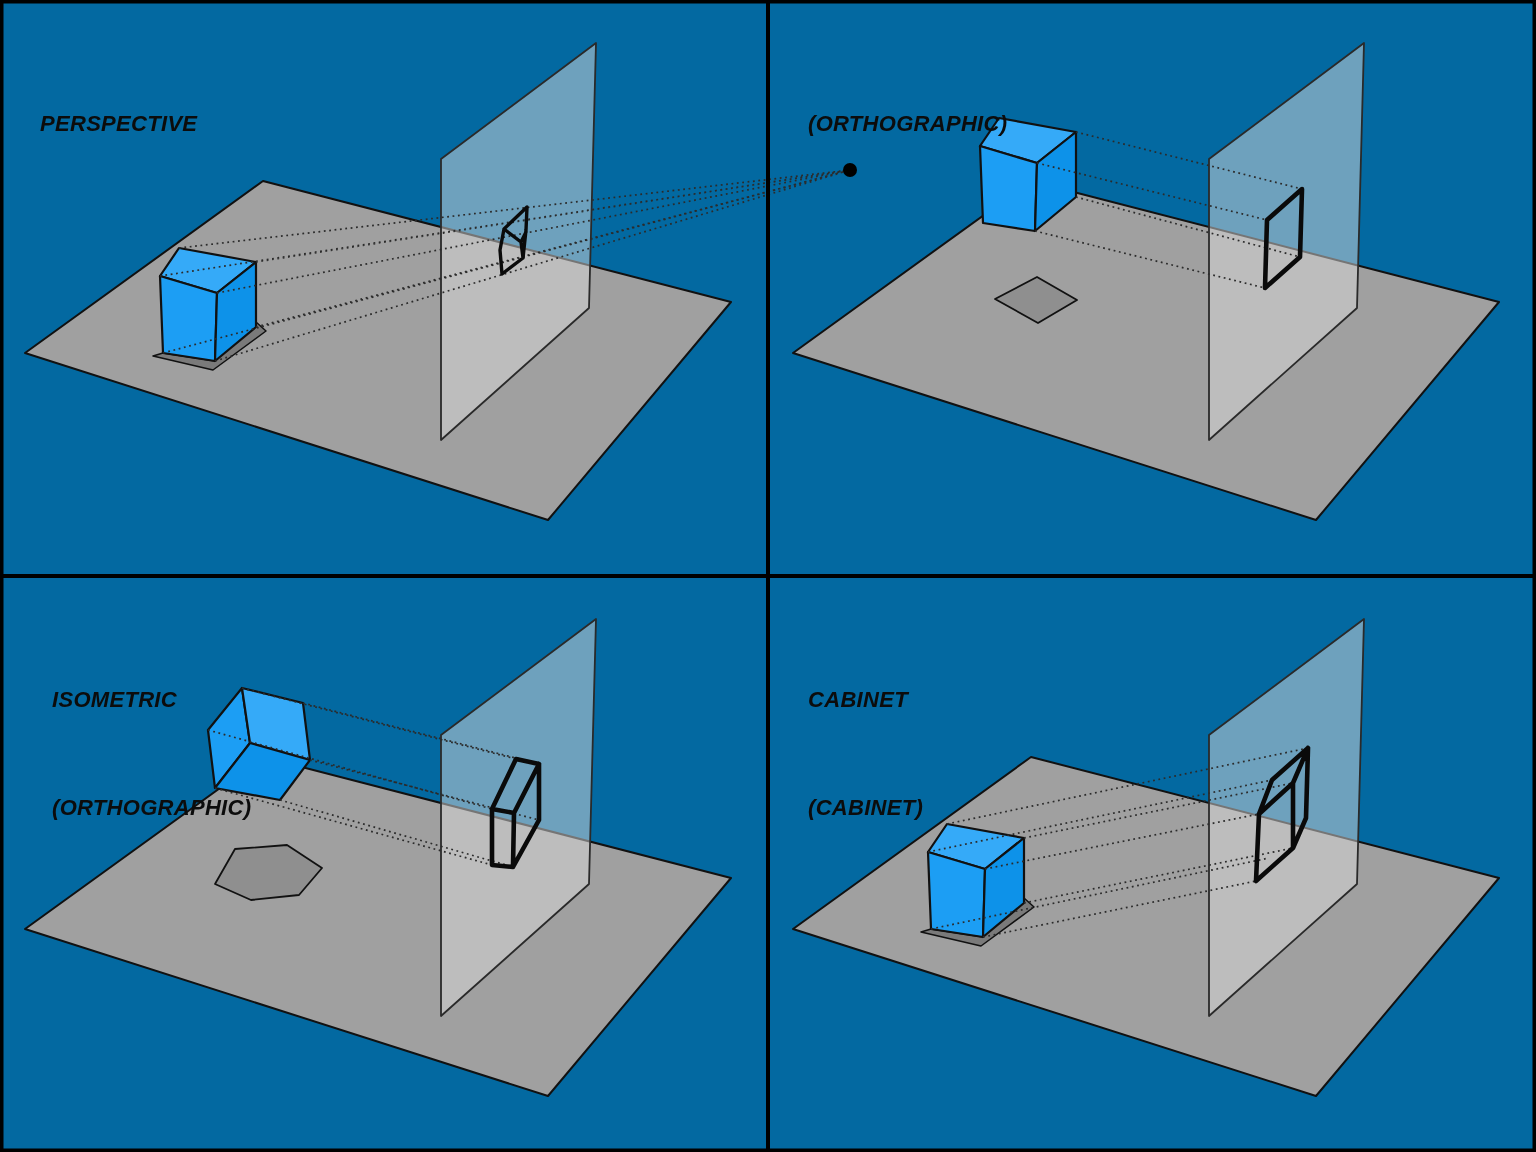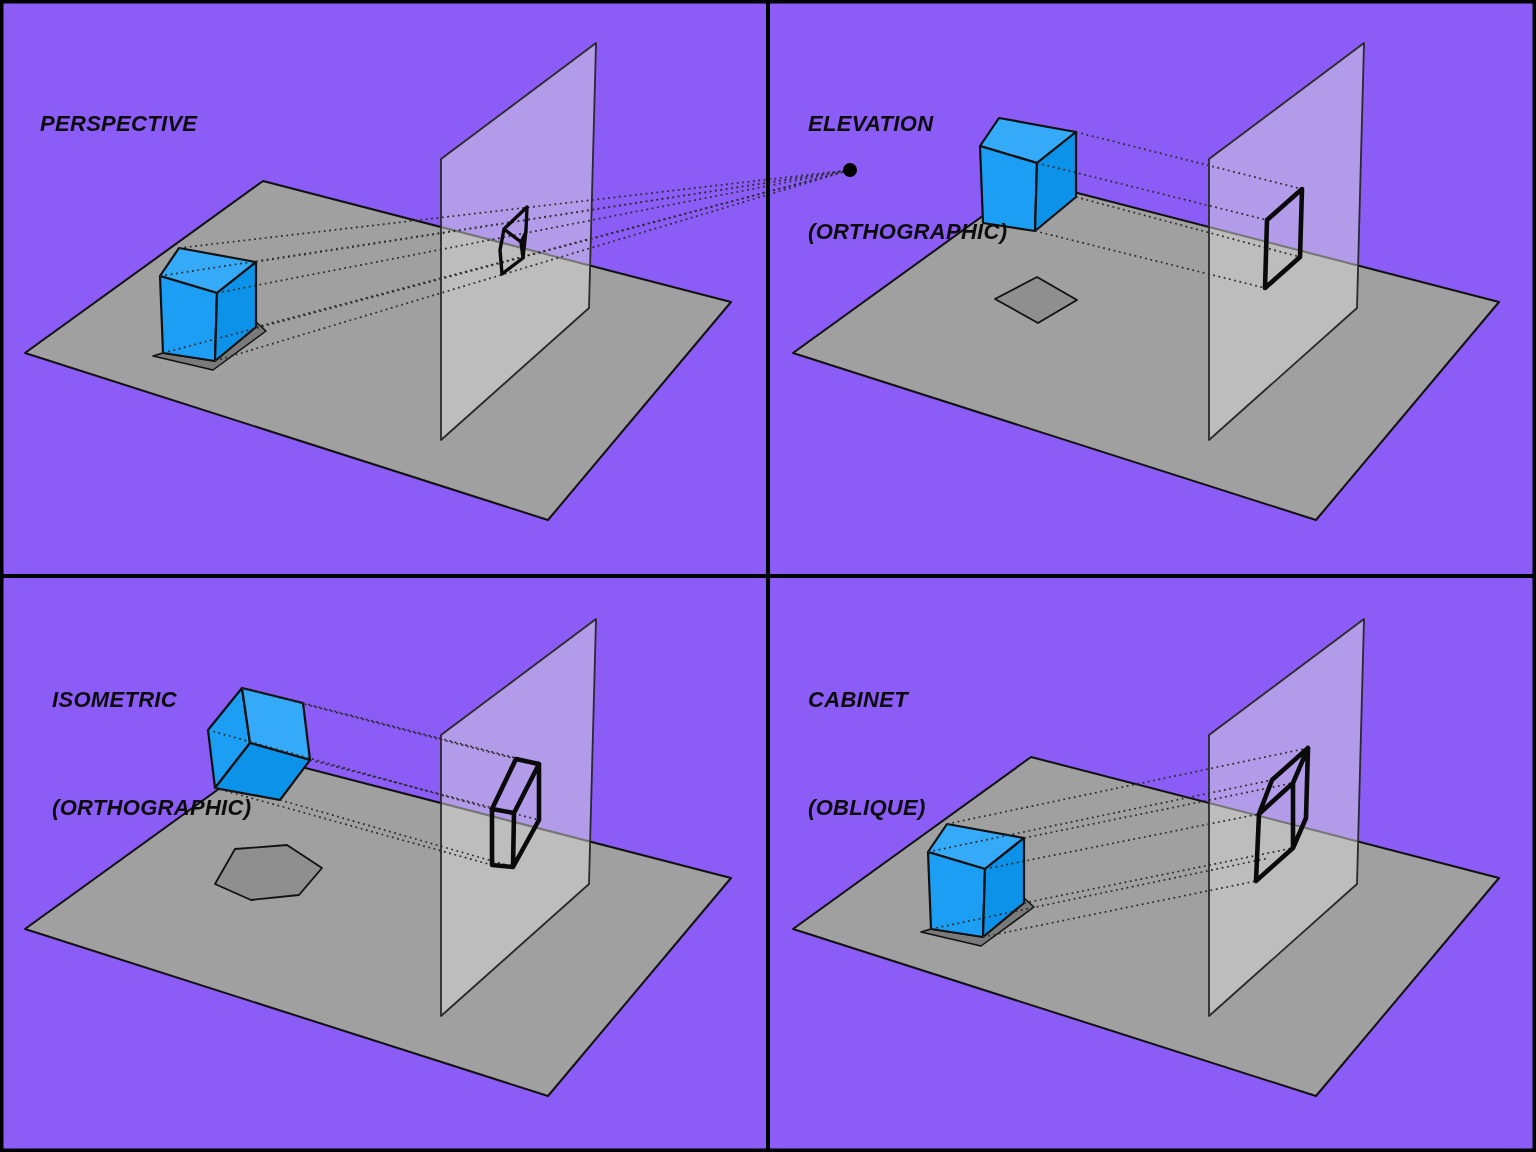--- a/index.html
+++ b/index.html
@@ -1,19 +1,19 @@
 <!DOCTYPE html>
 <html style="--cube-top: #35AAF8; --cube-front: #1C9EF4; --cube-side: #0D92E9; --ground: #A0A0A0; --shadow: #8F8F8F; --plinth: #7A7A7A; --plane-fill: #D9D9D9; --outline: #111111; --background: #FFFFFF;"><head>
 <meta charset="utf-8">
 <style>
   html,body{margin:0;padding:0;background:#fff;}
   #figure{
     position:relative;
     width:1536px;height:1152px;
-    background:#8b5cf6;
+    background:#0369a1;
     overflow:hidden;
     font-family:"Liberation Sans","DejaVu Sans",sans-serif;
   }
   #scene{position:absolute;inset:0;}
   .ground{fill:var(--ground);stroke:var(--outline);stroke-width:2;stroke-linejoin:round;}
   .plane{fill:var(--plane-fill);fill-opacity:.5;stroke:#2a2a2a;stroke-width:1.8;stroke-linejoin:round;}
   .shadow{fill:var(--shadow);stroke:var(--outline);stroke-width:1.8;stroke-linejoin:round;}
   .plinth{fill:var(--plinth);stroke:var(--outline);stroke-width:1.5;stroke-linejoin:round;}
   .cube-piece{stroke:var(--outline);stroke-width:2.2;stroke-linejoin:round;}
   .cube-top{fill:var(--cube-top);}
@@ -116,25 +116,24 @@
     <line class="divider" x1="768" y1="0" x2="768" y2="1152"></line>
     <line class="divider" x1="0" y1="576" x2="1536" y2="576"></line>
     <rect class="frame" x="0" y="0" width="1536" height="1152"></rect>
   </svg>
 
   <div class="panel-label label-p1">
     <div>PERSPECTIVE</div>
     <div></div>
   </div>
   <div class="panel-label label-p2">
-    <div>ELEVATION</div>
     <div>(ORTHOGRAPHIC)</div>
   </div>
   <div class="panel-label label-p3">
     <div>ISOMETRIC</div>
     <div>(ORTHOGRAPHIC)</div>
   </div>
   <div class="panel-label label-p4">
     <div>CABINET</div>
-    <div>(OBLIQUE)</div>
+    <div>(CABINET)</div>
   </div>
 
 </div>
 
 </body></html>

